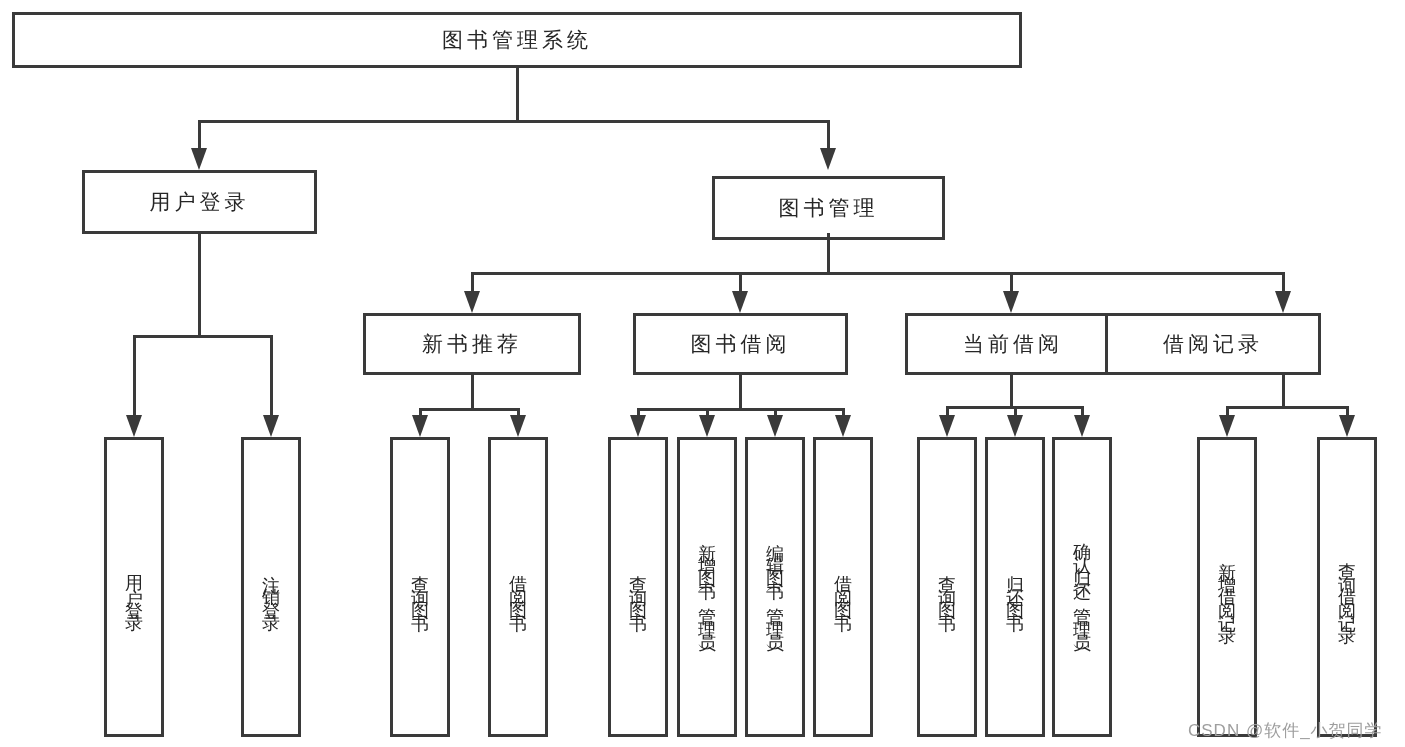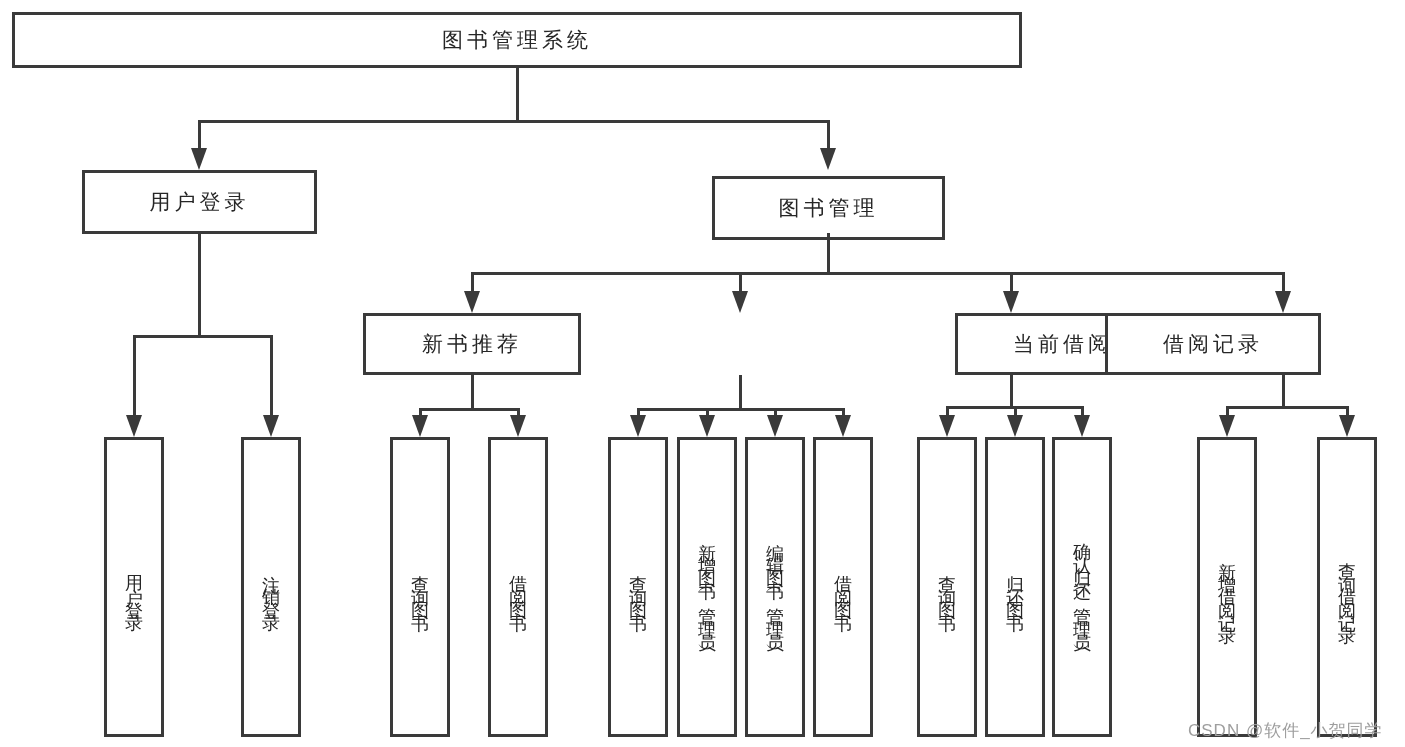--- a/index.html
+++ b/index.html
@@ -70,21 +70,24 @@
   <div class="box hbox" style="left:82px;top:170px;width:235px;height:64px">
     <span>用户登录</span>
   </div>
   <div class="box hbox" style="left:712px;top:176px;width:233px;height:64px">
     <span>图书管理</span>
   </div>
 
   <div class="box hbox" style="left:363px;top:313px;width:218px;height:62px">
     <span>新书推荐</span>
   </div>
-  <div class="box hbox" style="left:955px;top:313px;width:216px;height:62px">
+  <div class="box hbox" style="left:633px;top:313px;width:215px;height:62px">
+    <span>图书借阅</span>
+  </div>
+  <div class="box hbox" style="left:905px;top:313px;width:216px;height:62px">
     <span>当前借阅</span>
   </div>
   <div class="box hbox" style="left:1105px;top:313px;width:216px;height:62px">
     <span>借阅记录</span>
   </div>
 
   <div class="box leaf" style="left:104px;top:437px;width:60px;height:300px">
     <span>用户登录</span>
   </div>
   <div class="box leaf" style="left:241px;top:437px;width:60px;height:300px">

